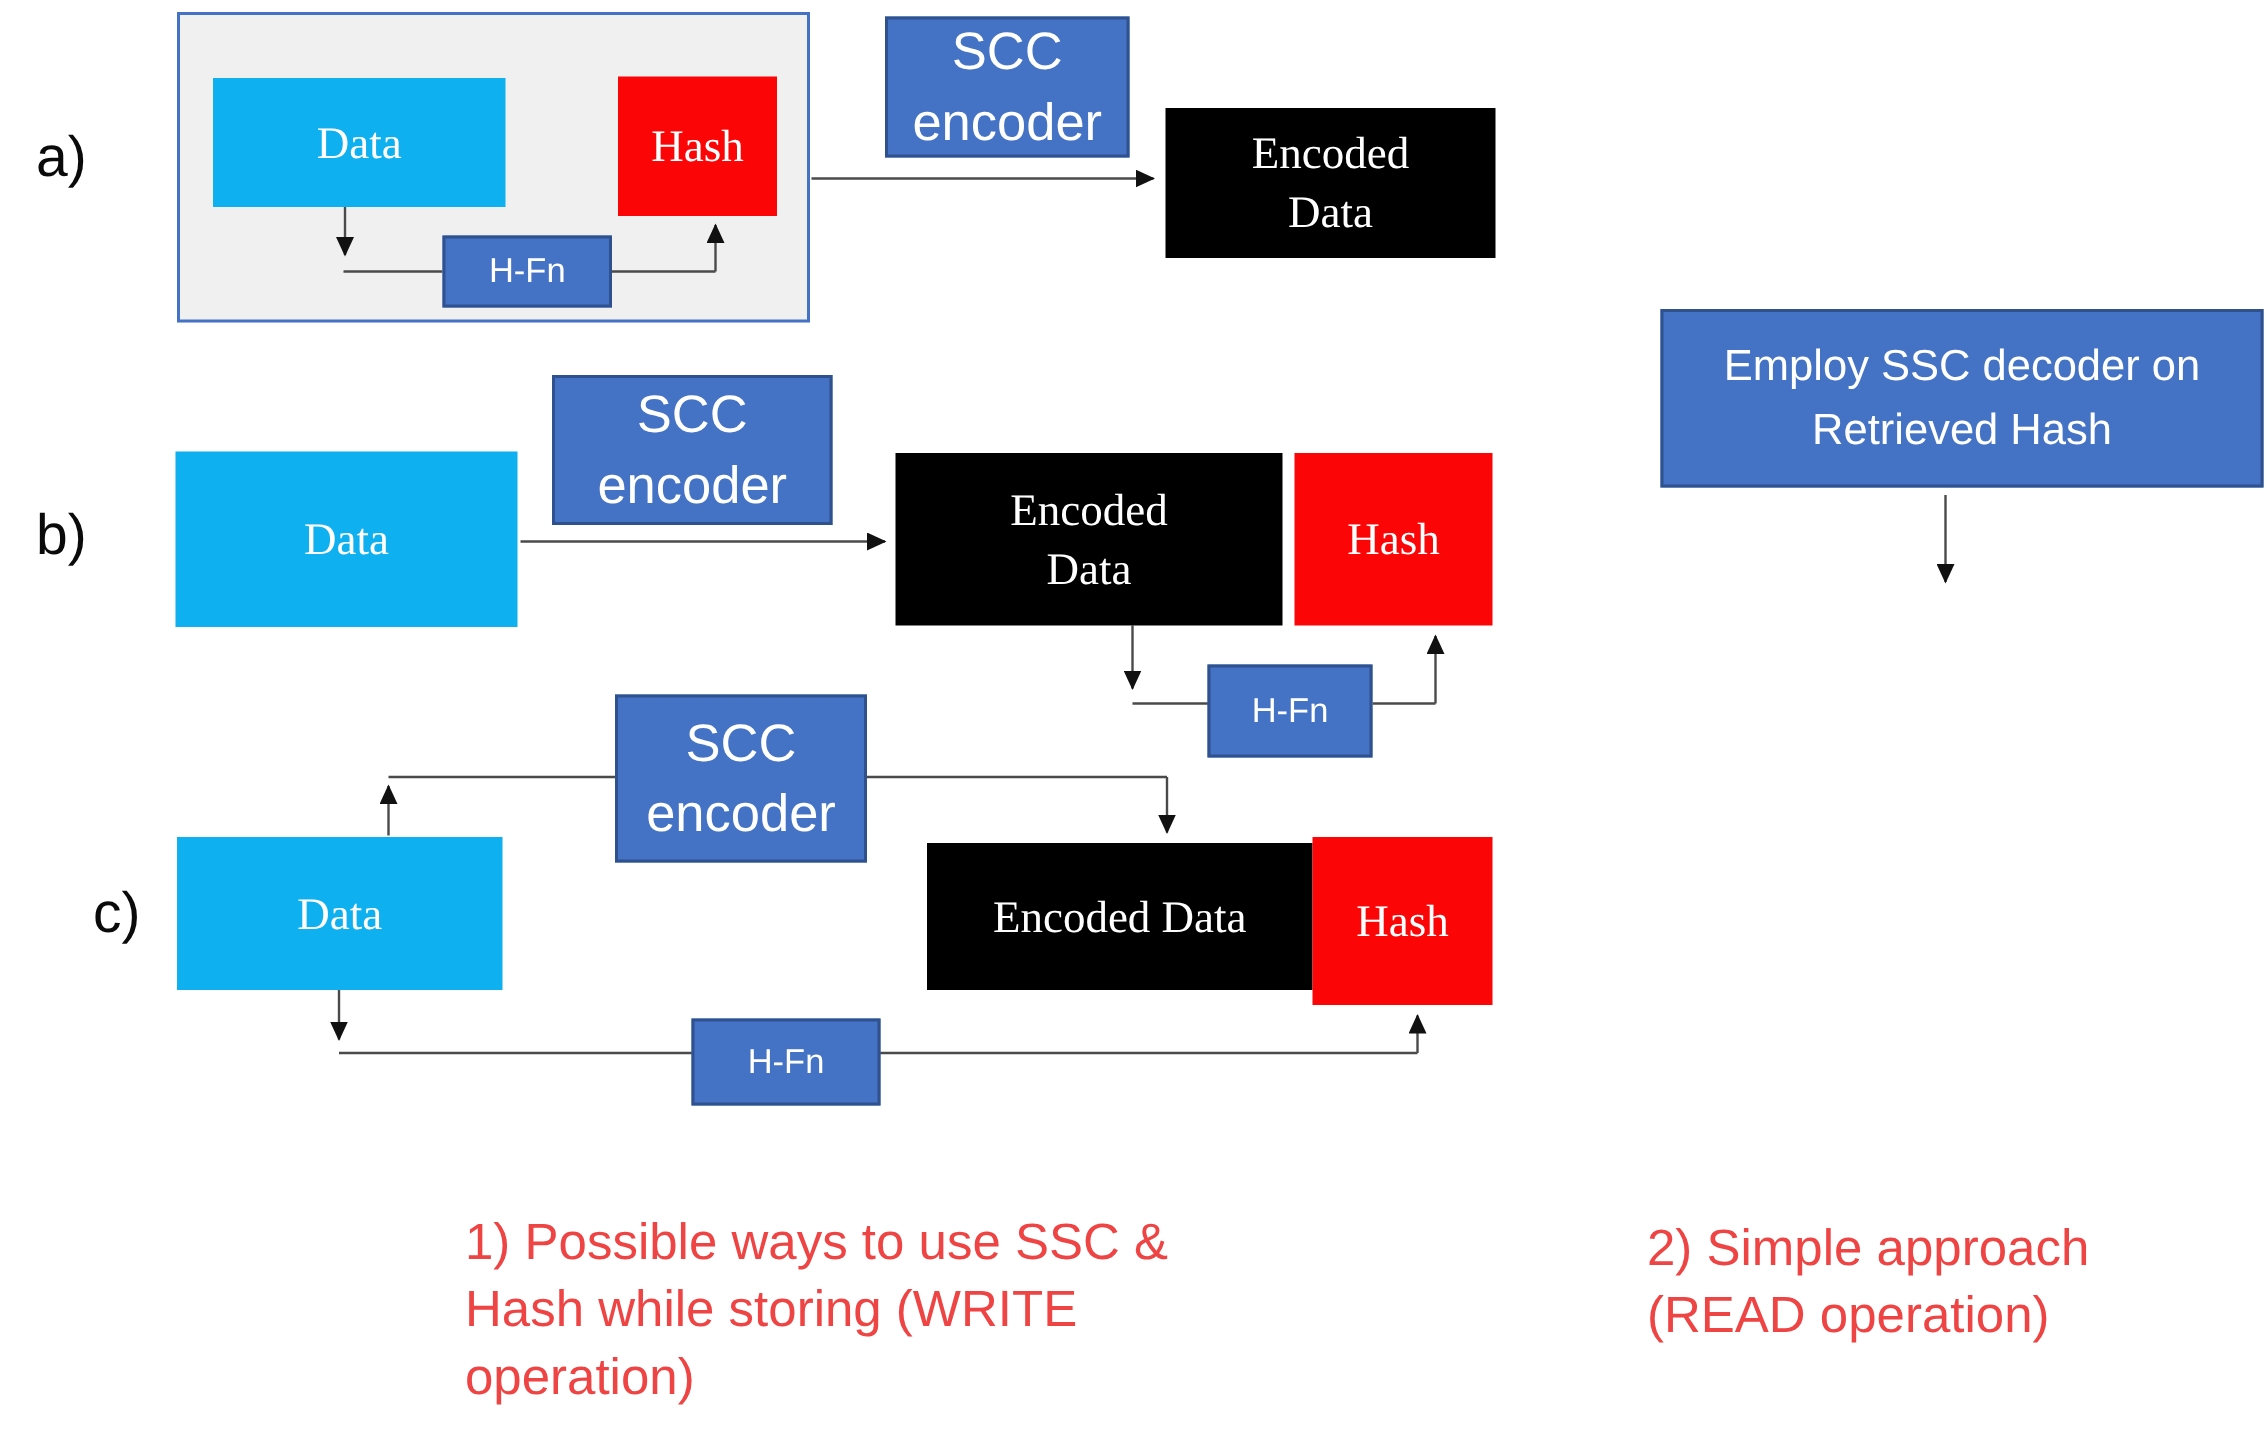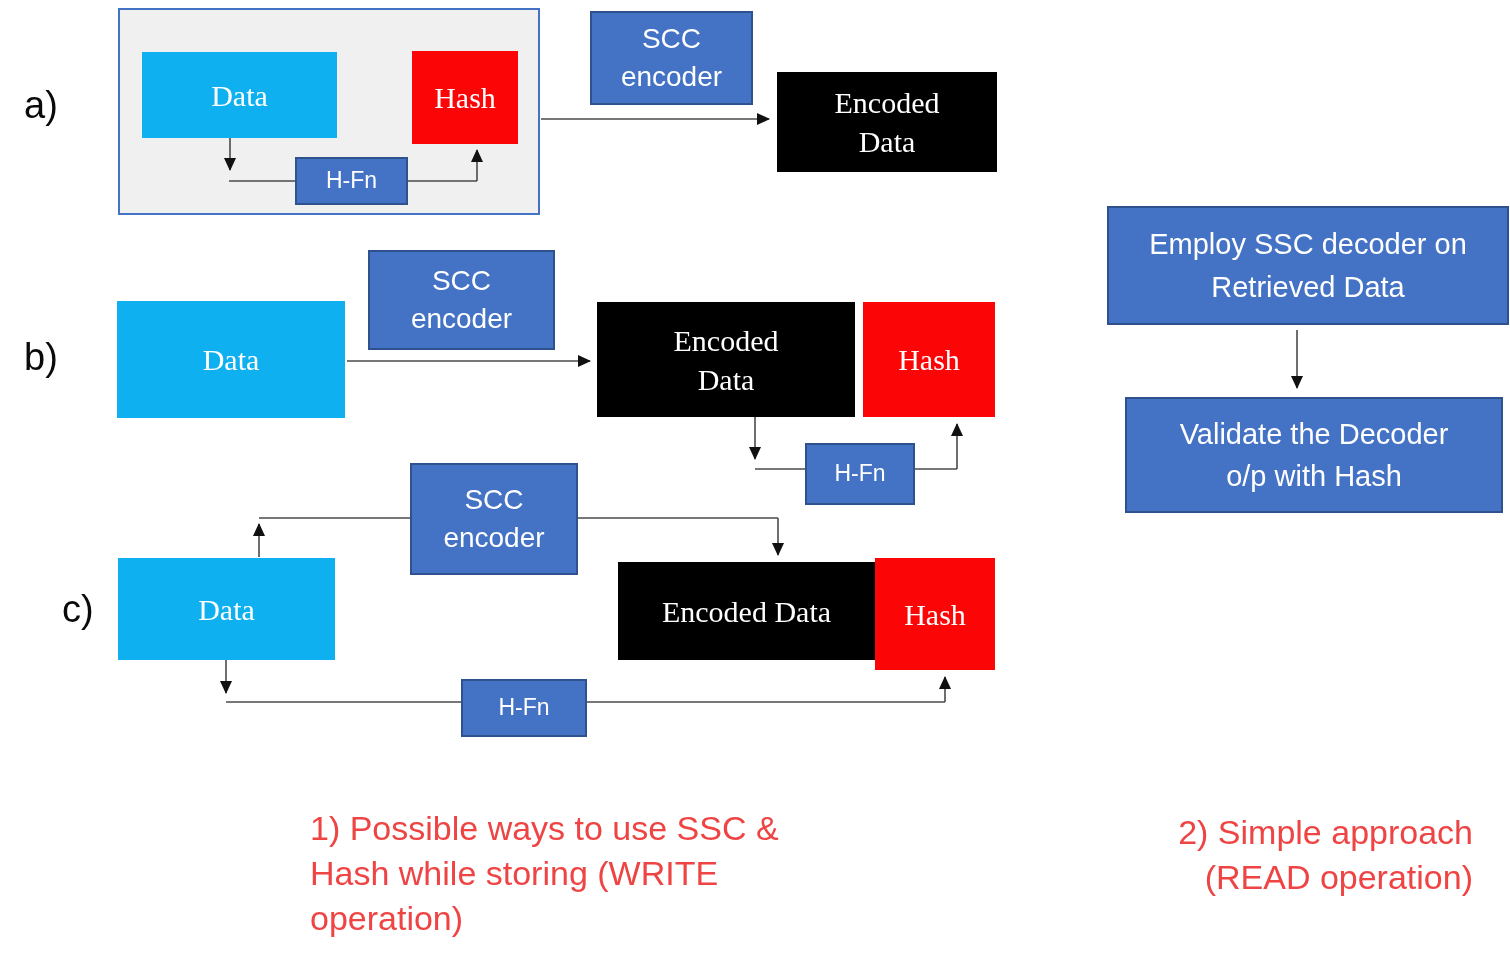--- a/index.html
+++ b/index.html
@@ -16,28 +16,28 @@
     position:absolute;display:flex;align-items:center;justify-content:center;
     color:#ffffff;white-space:pre-line;text-align:center;box-sizing:border-box;
     z-index:2;line-height:1.3;
   }
   .cyan{background:var(--data-box,#0fb0f0);}
   .red{background:var(--hash-box,#fb0507);}
   .blue{background:var(--process-box,#4472c4);border:2px solid var(--process-border,#2f528f);}
   .black{background:var(--storage-box,#000000);}
   .t30{font-size:30px;font-family:Liberation Serif, serif;}
   .t29{font-size:29px;line-height:1.45;}
-  .t28{font-size:28px;line-height:1.35;}
+  .t28{font-size:35px;line-height:1.35;}
   .t27{font-size:23px;}
   .lbl{position:absolute;font-size:38px;color:#0a0a0a;z-index:2;}
   .caption{
     position:absolute;font-size:34px;line-height:45px;color:#ef4444;
     white-space:pre-line;z-index:2;
   }
-  .center{text-align:right;}
+  .center{text-align:left;}
 </style>
 </head>
 <body>
 
 <div class="canvas">
 
   <svg class="wires" width="1510" height="968" viewBox="0 0 1510 968">
     <defs>
       <marker id="ah" markerUnits="userSpaceOnUse" markerWidth="14" markerHeight="12" refX="12" refY="6" orient="auto">
         <path d="M0,0 L13,6 L0,12 Z" fill="#111111"></path>
@@ -90,23 +90,21 @@
 
   <div class="lbl" style="left:62px;top:588px">c)</div>
   <div class="box cyan t30" style="left:118px;top:558px;width:217px;height:102px">Data</div>
   <div class="box blue t28" style="left:410px;top:463px;width:168px;height:112px">SCC
 encoder</div>
   <div class="box black t30" style="left:618px;top:562px;width:257px;height:98px">Encoded Data</div>
   <div class="box red t30" style="left:875px;top:558px;width:120px;height:112px">Hash</div>
   <div class="box blue t27" style="left:461px;top:679px;width:126px;height:58px">H-Fn</div>
 
   <div class="box blue t29" style="left:1107px;top:206px;width:402px;height:119px">Employ SSC decoder on
-Retrieved Data</div>
-  <div class="box blue t29" style="left:1125px;top:397px;width:378px;height:116px">Validate the Decoder
-o/p with Hash</div>
+Retrieved Hash</div>
 
   <div class="caption" style="left:310px;top:806px;width:560px">1) Possible ways to use SSC &amp;
 Hash while storing (WRITE
 operation)</div>
   <div class="caption center" style="left:1098px;top:810px;width:375px">2) Simple approach
 (READ operation)</div>
 
 </div>
 
 </body></html>

